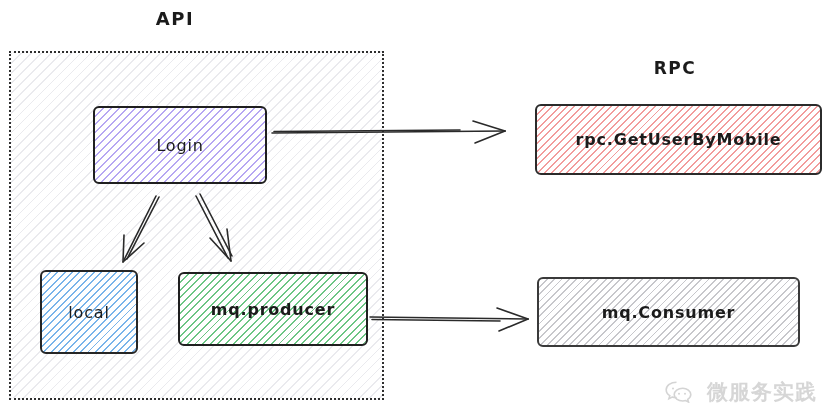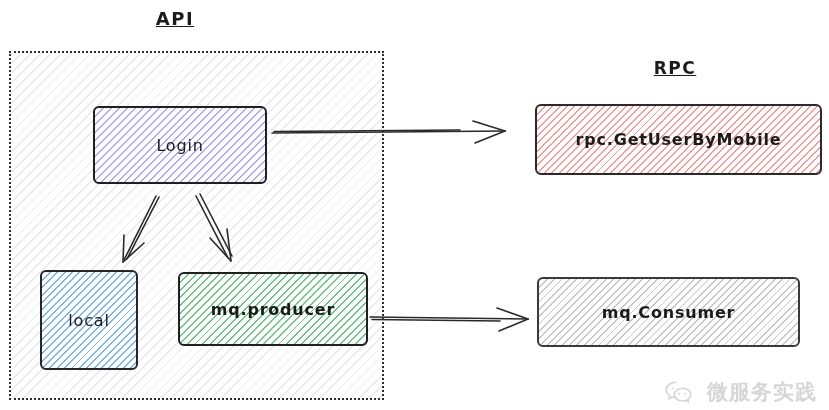--- a/index.html
+++ b/index.html
@@ -7,41 +7,41 @@
   body {
     font-family: "DejaVu Sans", "Liberation Sans", sans-serif;
     width: 829px; height: 410px; overflow: hidden; position: relative;
   }
   .canvas {
     position: absolute; left: 0; top: 0; width: 829px; height: 410px;
     background: #ffffff;
   }
   .group-label {
     position: absolute; color: #1b1b1b; font-weight: bold;
-    letter-spacing: 1.5px; text-align: center; font-size: 17px; text-decoration: underline;
+    letter-spacing: 1.5px; text-align: center; font-size: 17px;
   }
   .api-container {
     position: absolute; left: 9px; top: 51px; width: 375px; height: 349px;
     border: 2px dotted #2e2e2e;
     background-color: #ffffff;
     background-image: repeating-linear-gradient(135deg,
       #eaeaee 0px, #eaeaee 1.2px, transparent 1.2px, transparent 7px);
   }
   .node {
     position: absolute; display: flex; align-items: center; justify-content: center;
     color: #1b1b1b; font-size: 16px; letter-spacing: 0.8px;
     border: 2px solid #1f1f1f; border-radius: 6px; background-color: #ffffff;
   }
   .node-login {
     left: 93px; top: 106px; width: 174px; height: 78px;
     background-image: repeating-linear-gradient(135deg,
       #b6a7f2 0px, #b6a7f2 1.4px, transparent 1.4px, transparent 5.6px);
   }
   .node-local {
-    left: 40px; top: 270px; width: 98px; height: 100px;
+    left: 40px; top: 270px; width: 98px; height: 84px;
     border-color: #262626;
     background-image: repeating-linear-gradient(135deg,
       #79b4ea 0px, #79b4ea 1.4px, transparent 1.4px, transparent 5.2px);
   }
   .node-producer {
     left: 178px; top: 272px; width: 190px; height: 74px;
     font-weight: bold;
     background-image: repeating-linear-gradient(135deg,
       #6cc584 0px, #6cc584 1.4px, transparent 1.4px, transparent 5.4px);
   }

